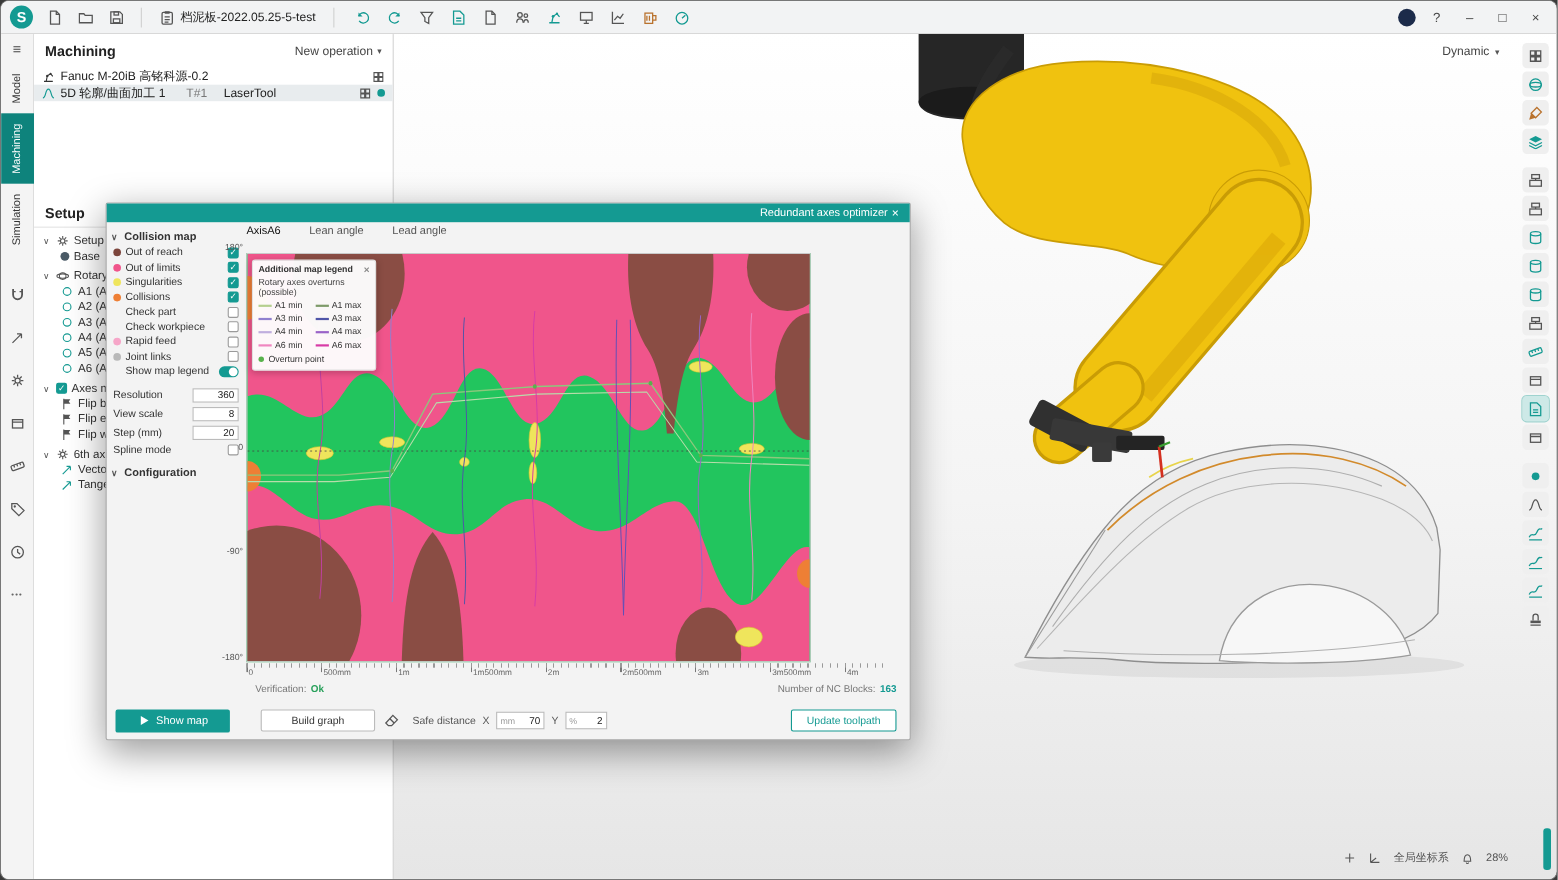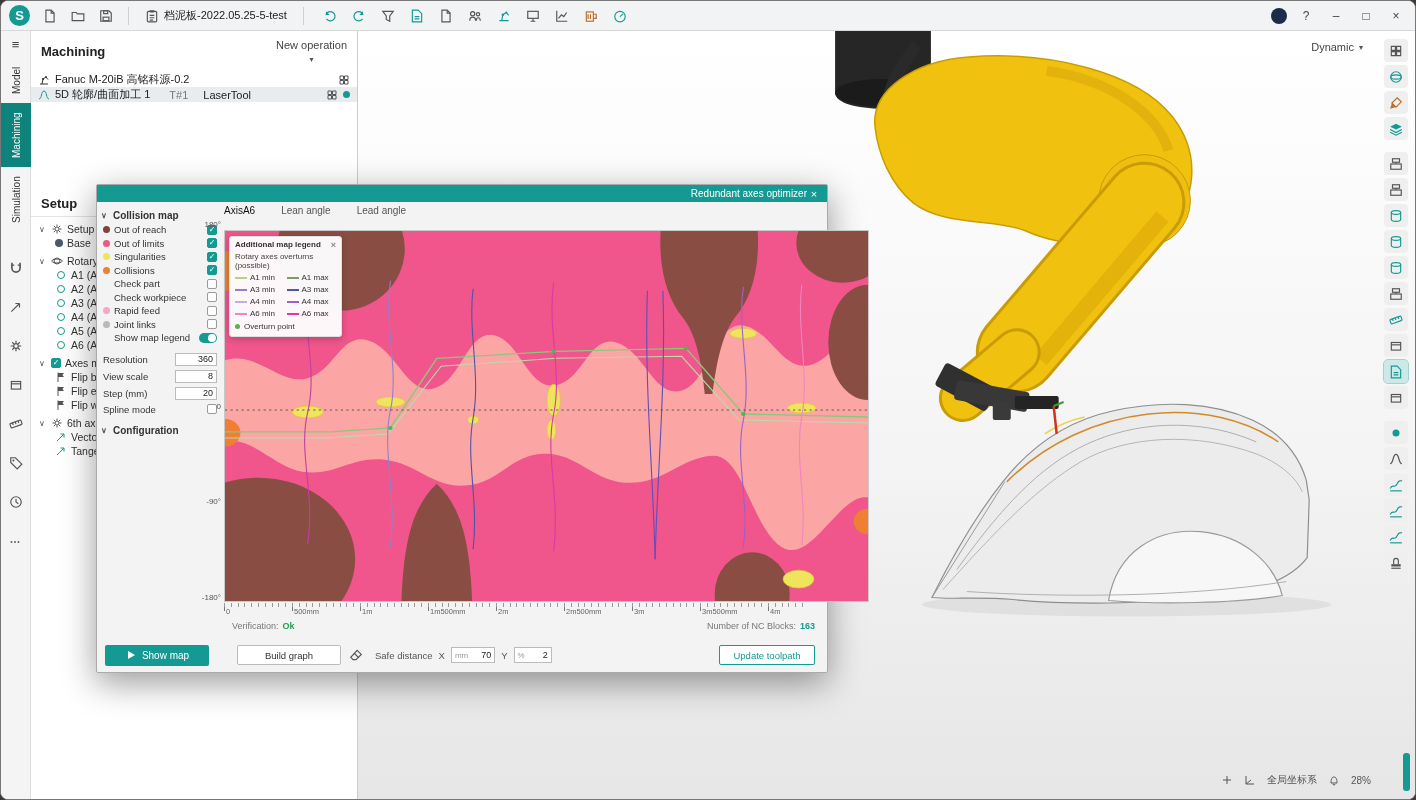--- a/index.html
+++ b/index.html
@@ -30,21 +30,21 @@
 .vtab{writing-mode:vertical-rl;transform:rotate(180deg);font-size:10px;color:#333;width:30px;display:flex;align-items:center;justify-content:center;cursor:pointer;}
 .vtab.m{height:46px;}.vtab.mc{height:64px;}.vtab.s{height:66px;}
 .vtab.active{background:var(--teal-d);color:#fff;}
 .rail-icons{margin-top:22px;display:flex;flex-direction:column;align-items:center;gap:13px;color:#555;}
 .moretxt{font-size:7px;letter-spacing:1px;color:#666;}
 
 
 .panel{position:absolute;left:30px;top:30px;bottom:0;width:327px;background:#fff;border-right:1px solid #ccc;}
 .panel-head{padding:8px 10px 0 10px;display:flex;justify-content:space-between;align-items:center;}
 .panel-title{font-size:13px;font-weight:bold;color:#222;}
-.newop{font-size:11px;color:#444;display:flex;gap:4px;align-items:center;cursor:pointer;flex-direction:column;}
+.newop{font-size:11px;color:#444;display:flex;gap:4px;align-items:center;cursor:pointer;}
 .chev{font-size:8px;color:#555;}
 .actions{display:flex;align-items:center;gap:16px;padding:9px 10px 6px;}
 .act{display:flex;align-items:center;gap:4px;font-size:11px;color:#333;}
 .mtree{margin-top:8px;}
 .mrow{display:flex;align-items:center;gap:5px;height:15px;padding:0 7px;font-size:11px;color:#222;}
 .mrow.sel{background:#e8ecee;}
 .sp{flex:1;}
 .toolref{color:#777;margin-left:14px;}
 .toolname{margin-left:10px;color:#222;}
 .tealdot{width:7px;height:7px;border-radius:50%;background:var(--teal);}
@@ -82,21 +82,21 @@
 .tgl{width:18px;height:10px;border-radius:5px;background:var(--teal);position:relative;flex:none;}
 .tgl::after{content:"";position:absolute;right:1px;top:1px;width:8px;height:8px;border-radius:50%;background:#fff;}
 .frow{display:flex;align-items:center;height:17px;padding:0 6px;}
 .frow .lbl{flex:1;}
 .numbox{width:42px;height:13px;border:1px solid #bbb;font-size:9px;text-align:right;padding:0 3px;background:#fff;color:#222;}
 .mt6{margin-top:6px;}
 
 .dtabs{position:absolute;left:127px;top:3px;display:flex;gap:26px;font-size:10px;color:#555;}
 .dtab.active{color:#111;}
 .ylab{position:absolute;width:30px;text-align:right;font-size:8px;color:#555;left:94px;}
-.plot{position:absolute;left:127px;top:28px;width:645px;height:372px;background:#fca5a5;border:1px solid #c9c9c9;}
+.plot{position:absolute;left:127px;top:28px;width:513px;height:372px;background:#22c55e;border:1px solid #c9c9c9;}
 .plot svg{display:block;width:100%;height:100%;}
 .maplegend{position:absolute;left:4px;top:5px;width:113px;background:rgba(253,253,253,.97);border:1px solid #e0e0e0;border-radius:3px;box-shadow:0 2px 7px rgba(0,0,0,.22);padding:3px 5px 5px;font-size:8px;color:#333;}
 .mlg-title{display:flex;justify-content:space-between;font-weight:bold;}
 .mlg-x{color:#888;font-size:9px;}
 .mlg-sub{margin:2px 0 3px;color:#444;}
 .mlg-grid{display:grid;grid-template-columns:1fr 1fr;row-gap:3px;column-gap:2px;}
 .mlg-item{display:flex;align-items:center;gap:3px;}
 .mlg-line{width:12px;height:2px;flex:none;}
 .mlg-dot{width:5px;height:5px;border-radius:50%;flex:none;}
 .mlg-over{display:flex;align-items:center;gap:4px;margin-top:4px;}

